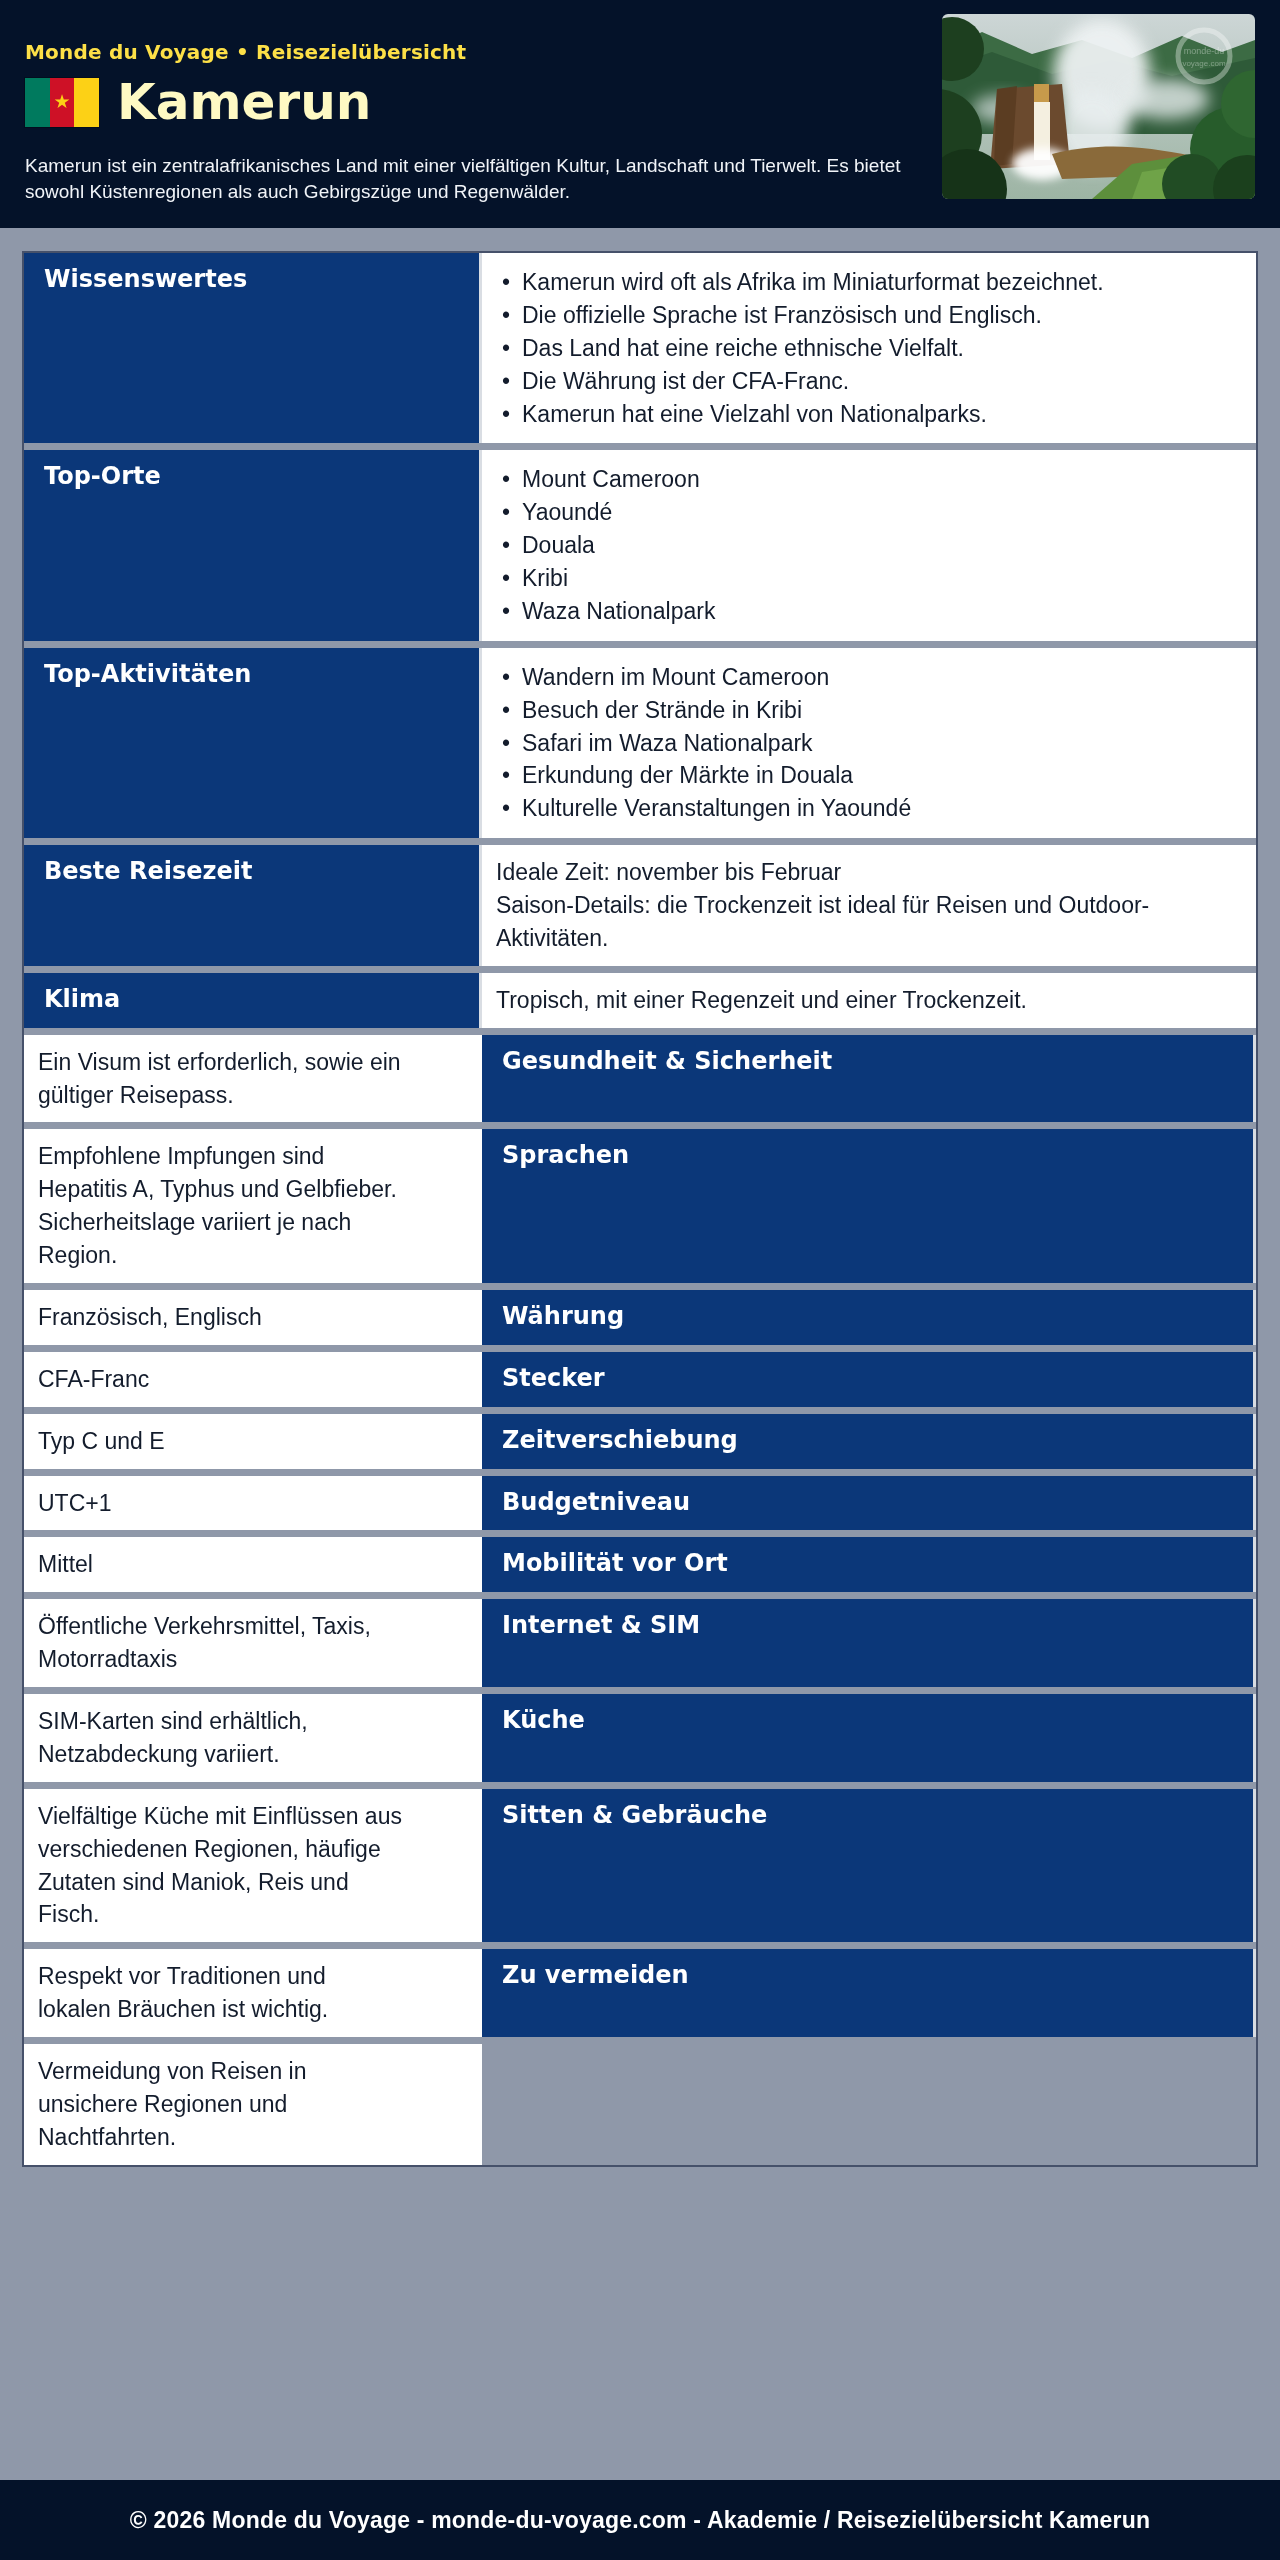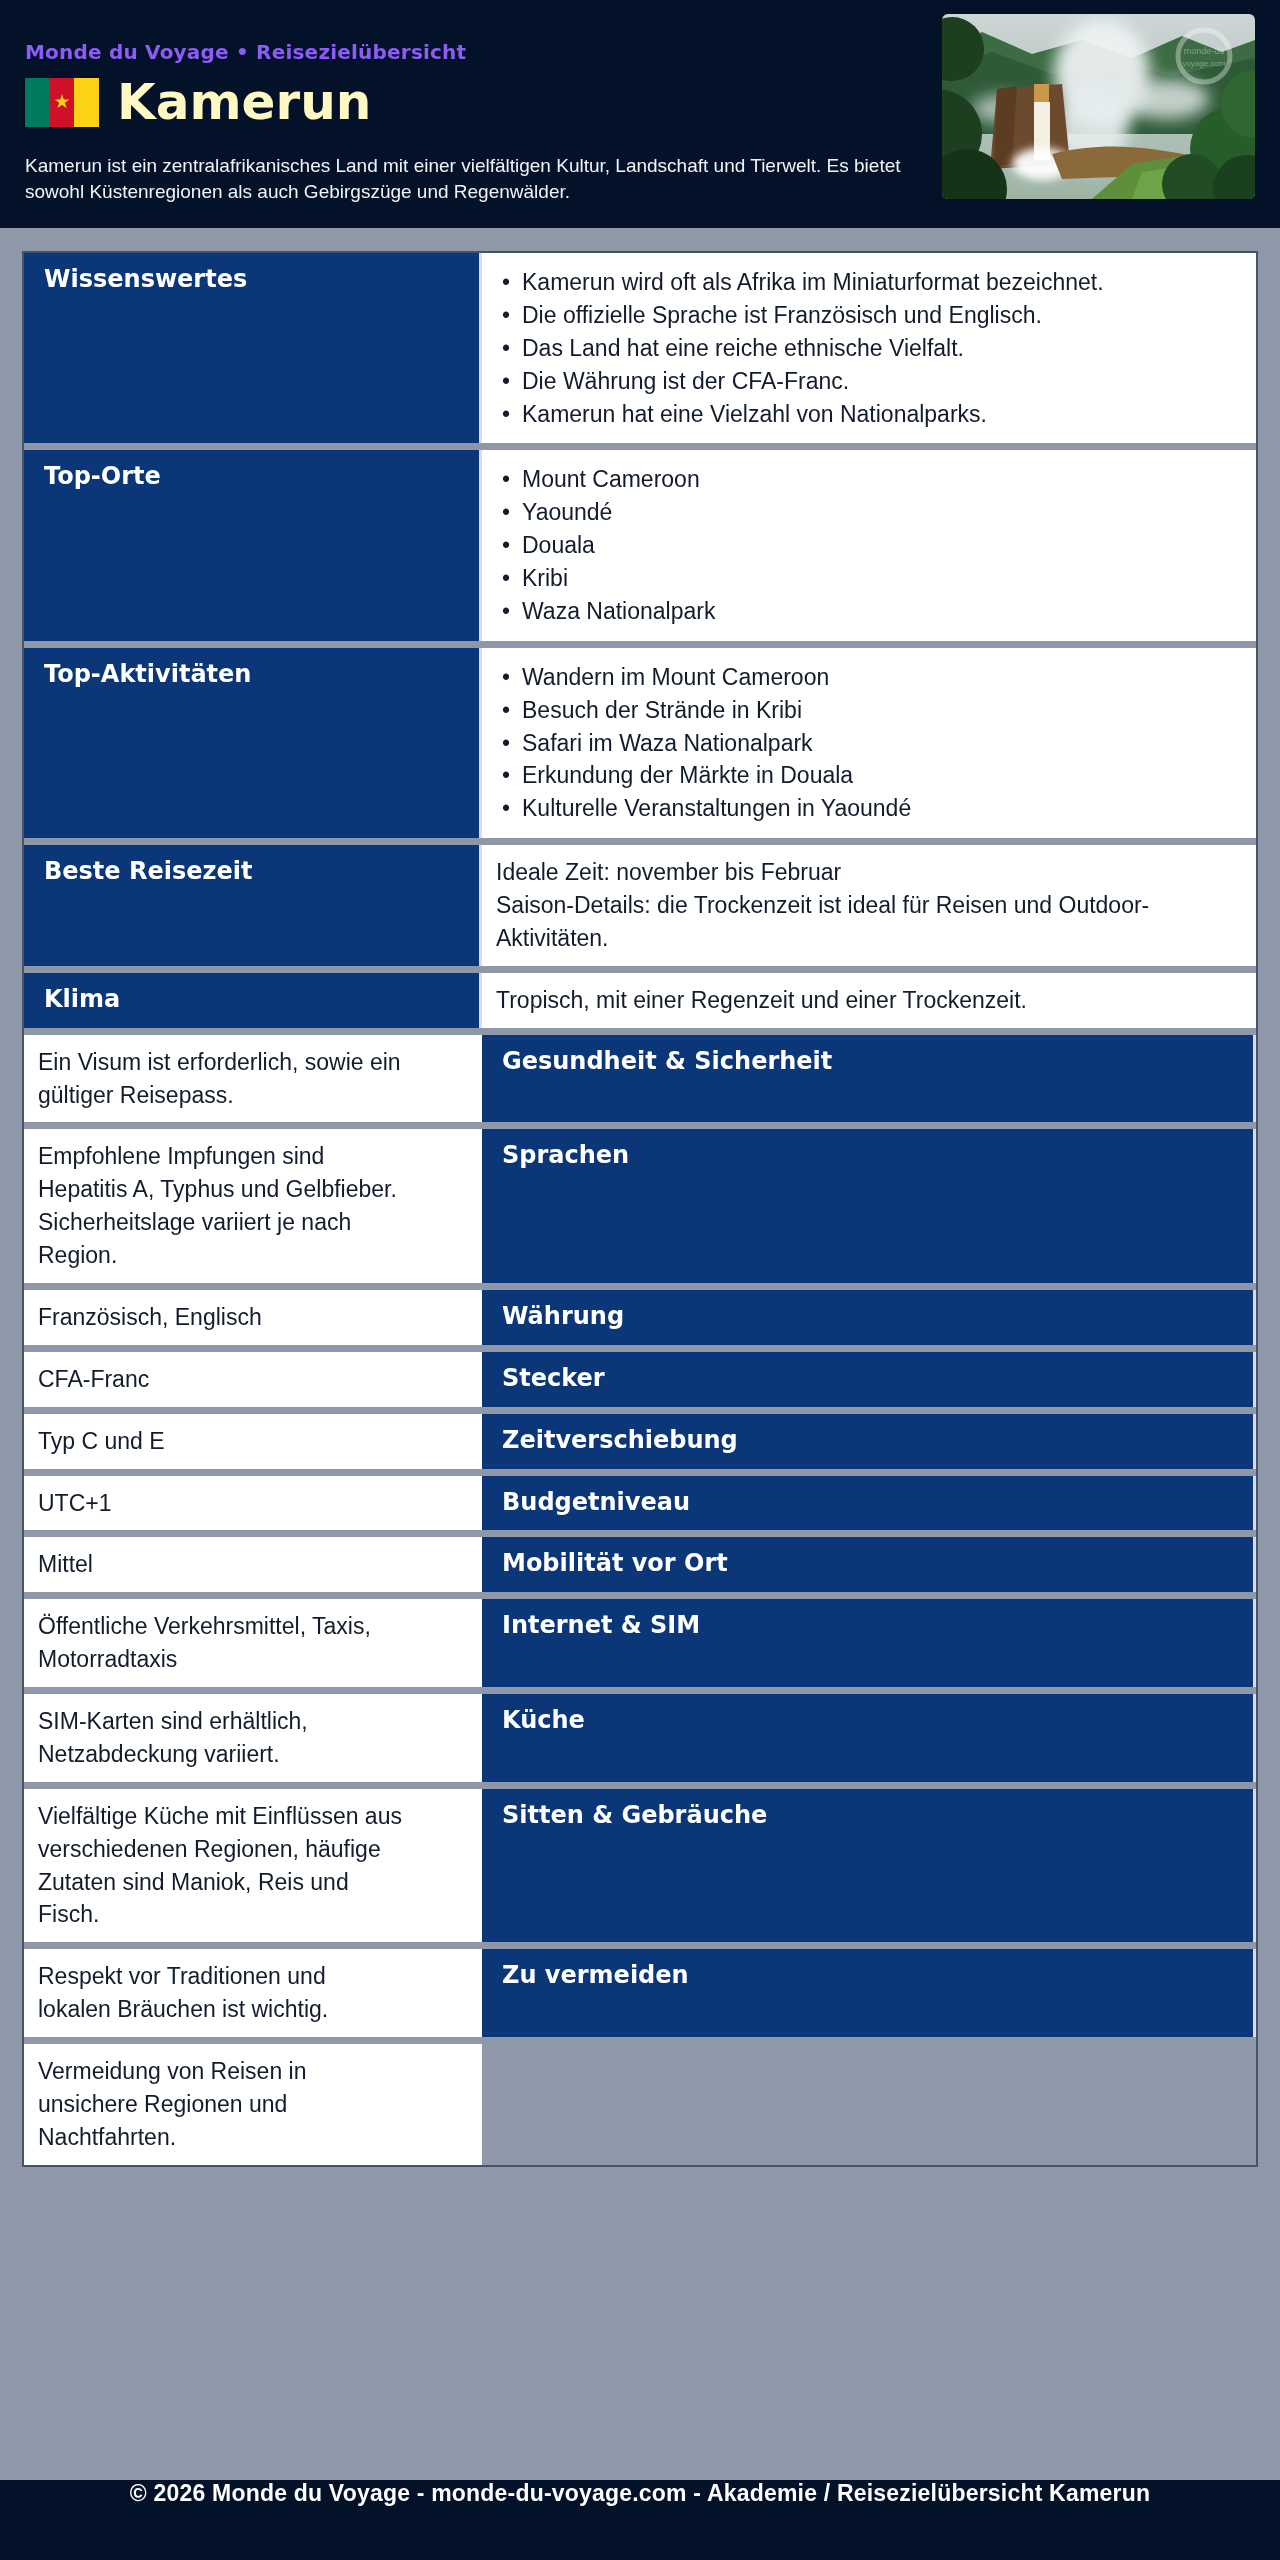--- a/index.html
+++ b/index.html
@@ -19,21 +19,21 @@
     position: relative;
     padding: 40px 25px 0 25px;
     color: #ffffff;
     flex: 0 0 auto;
   }
   .breadcrumb {
     font-family: "DejaVu Sans", sans-serif;
     font-weight: bold;
     font-size: 20px;
     letter-spacing: 0.2px;
-    color: #8b5cf6;
+    color: #fde047;
   }
   .title-row {
     display: flex; align-items: center; gap: 18px;
     margin-top: 12px;
   }
   .flag {
     width: 74px; height: 49px;
     display: flex; flex: 0 0 auto;
     box-shadow: 0 0 0 1px rgba(0,0,0,.25);
   }
@@ -110,21 +110,21 @@
     position: absolute; left: 6px; top: 0;
     color: #131c2c;
   }
 
   
   .page-footer {
     flex: 0 0 auto;
     height: 80px;
     background: #041229;
     color: #ffffff;
-    display: flex; align-items: flex-start; justify-content: center;
+    display: flex; align-items: center; justify-content: center;
     font-weight: bold;
     font-size: 23px;
     letter-spacing: 0.2px;
   }
 </style>
 </head>
 <body>
 
 <header class="page-header">
   <div class="breadcrumb">Monde du Voyage • Reisezielübersicht</div>

